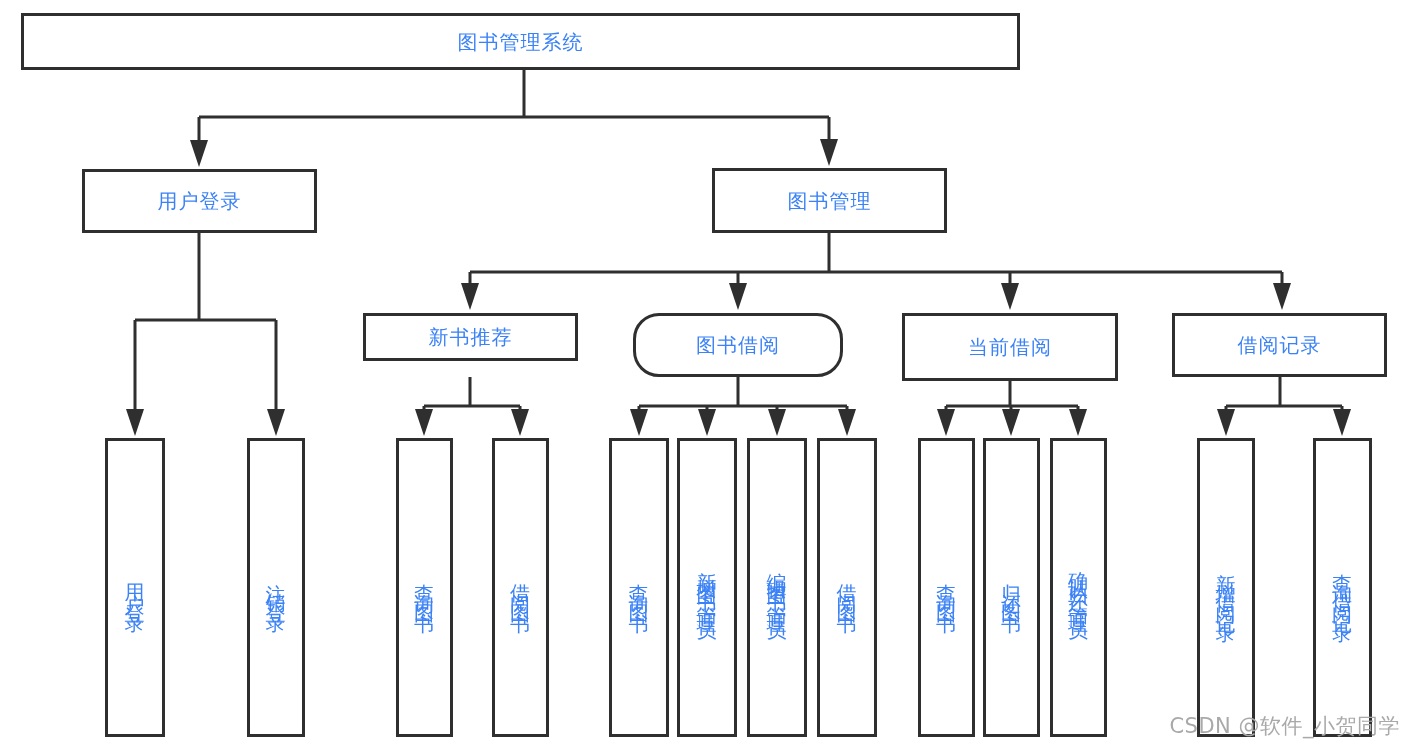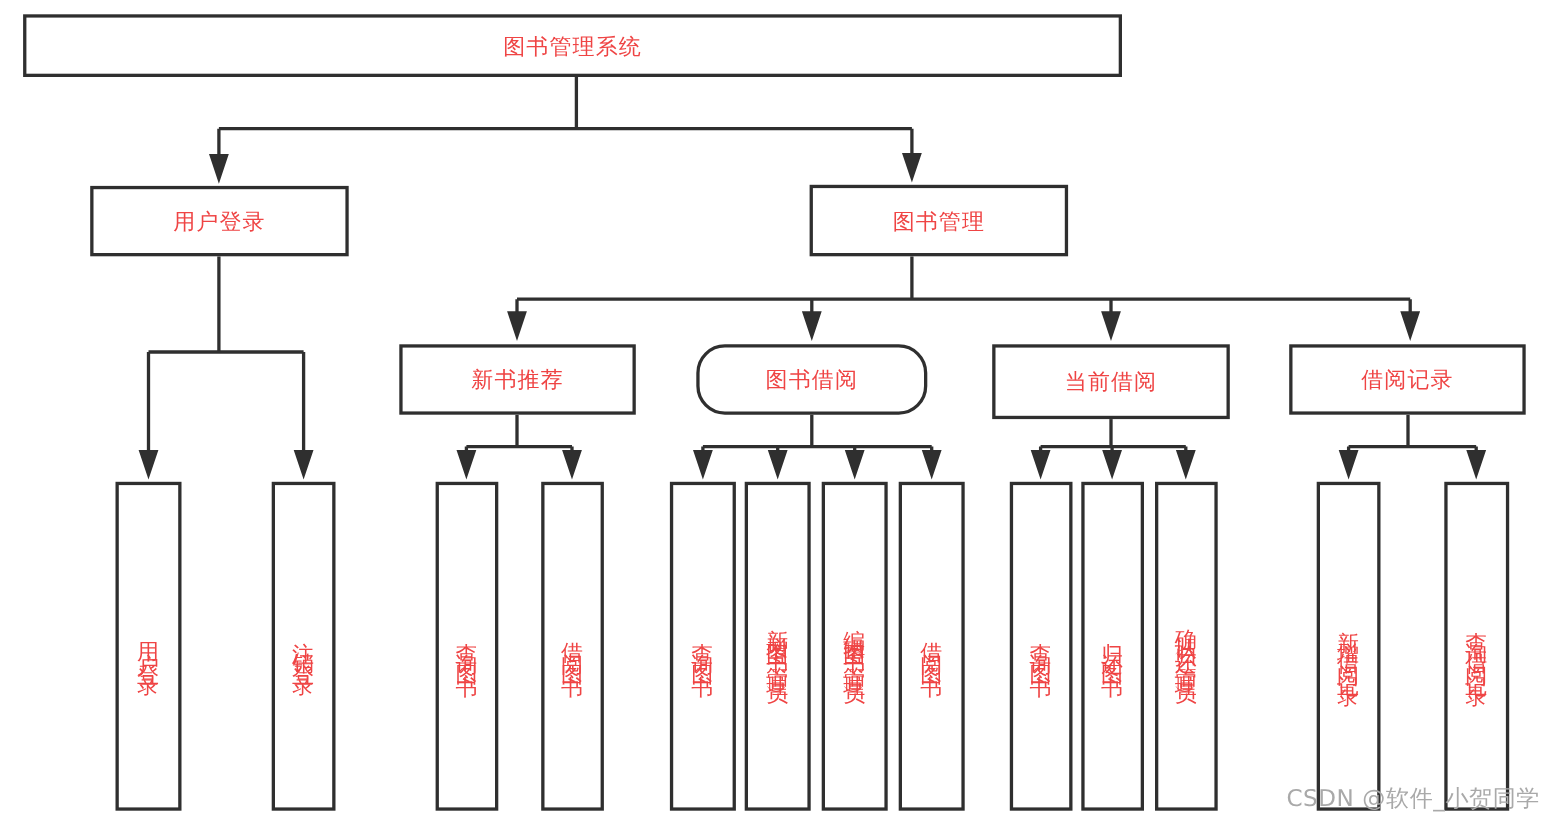--- a/index.html
+++ b/index.html
@@ -19,21 +19,21 @@
     position: absolute;
     left: 0; top: 0;
     width: 1405px; height: 747px;
     pointer-events: none;
   }
   .node {
     position: absolute;
     box-sizing: border-box;
     border: 3px solid #2f2f2f;
     background: #ffffff;
-    color: #ef4444;
+    color: #3b82f6;
     display: flex;
     align-items: center;
     justify-content: center;
     text-align: center;
   }
   .node.h {
     font-size: 20px;
     letter-spacing: 1px;
     line-height: 1;
   }
@@ -85,23 +85,23 @@
              M630,409 L648,409 L639,436 Z M698,409 L716,409 L707,436 Z
              M768,409 L786,409 L777,436 Z M838,409 L856,409 L847,436 Z
              M937,409 L955,409 L946,436 Z M1002,409 L1020,409 L1011,436 Z
              M1069,409 L1087,409 L1078,436 Z
              M1217,409 L1235,409 L1226,436 Z M1333,409 L1351,409 L1342,436 Z" fill="#2f2f2f" stroke="none"></path>
   </svg>
 
   <div class="node h" style="left:21px; top:13px; width:999px; height:57px;">图书管理系统</div>
 
   <div class="node h" style="left:82px; top:169px; width:235px; height:64px;">用户登录</div>
-  <div class="node h" style="left:712px; top:168px; width:235px; height:65px;margin-left:24px;">图书管理</div>
+  <div class="node h" style="left:712px; top:168px; width:235px; height:65px;">图书管理</div>
 
-  <div class="node h" style="left:363px; top:313px; width:215px; height:64px;">新书推荐</div>
+  <div class="node h" style="left:363px; top:313px; width:215px; height:48px;">新书推荐</div>
   <div class="node h" style="left:633px; top:313px; width:210px; height:64px;border-radius:26px;">图书借阅</div>
   <div class="node h" style="left:902px; top:313px; width:216px; height:68px;">当前借阅</div>
   <div class="node h" style="left:1172px; top:313px; width:215px; height:64px;">借阅记录</div>
 
   <div class="node v" style="left:105px; width:60px;">
     <span class="vtext">用户登录</span>
   </div>
   <div class="node v" style="left:247px; width:58px;">
     <span class="vtext">注销登录</span>
   </div>

